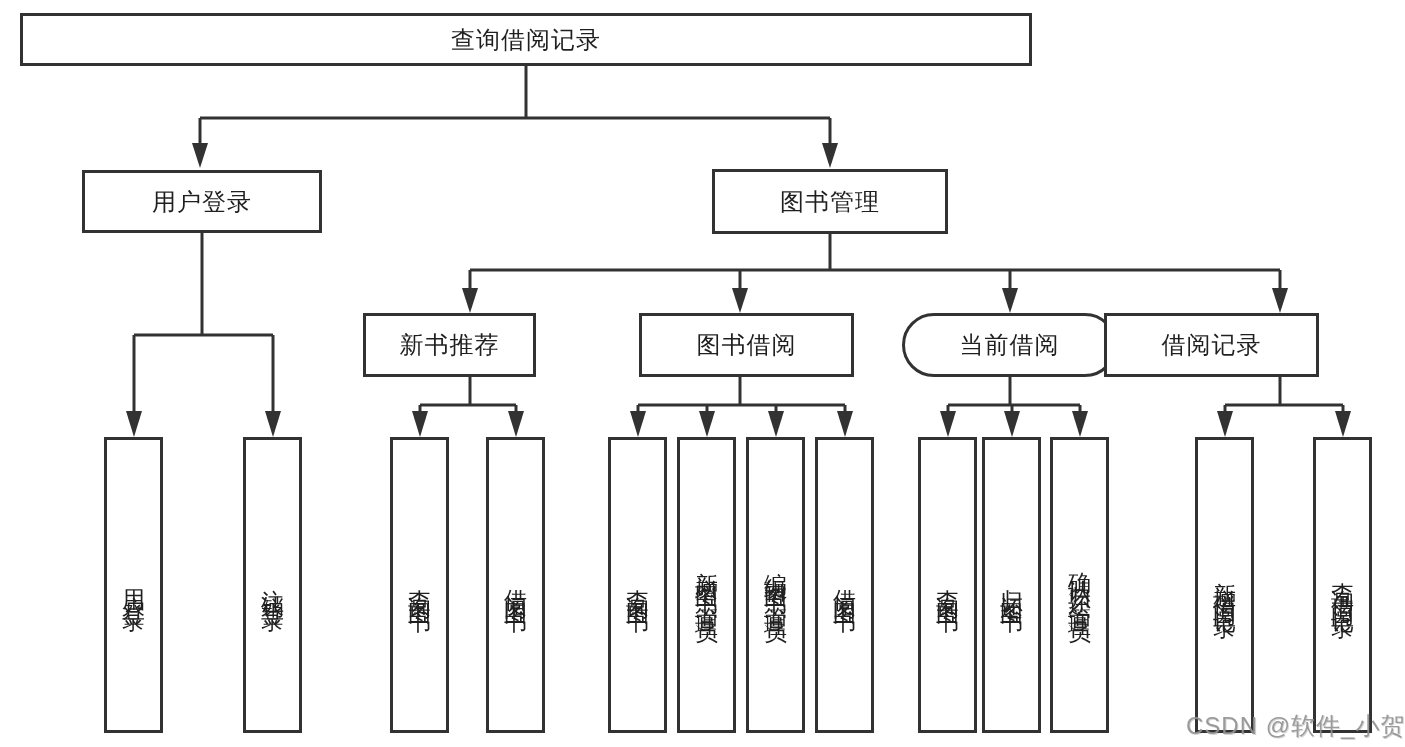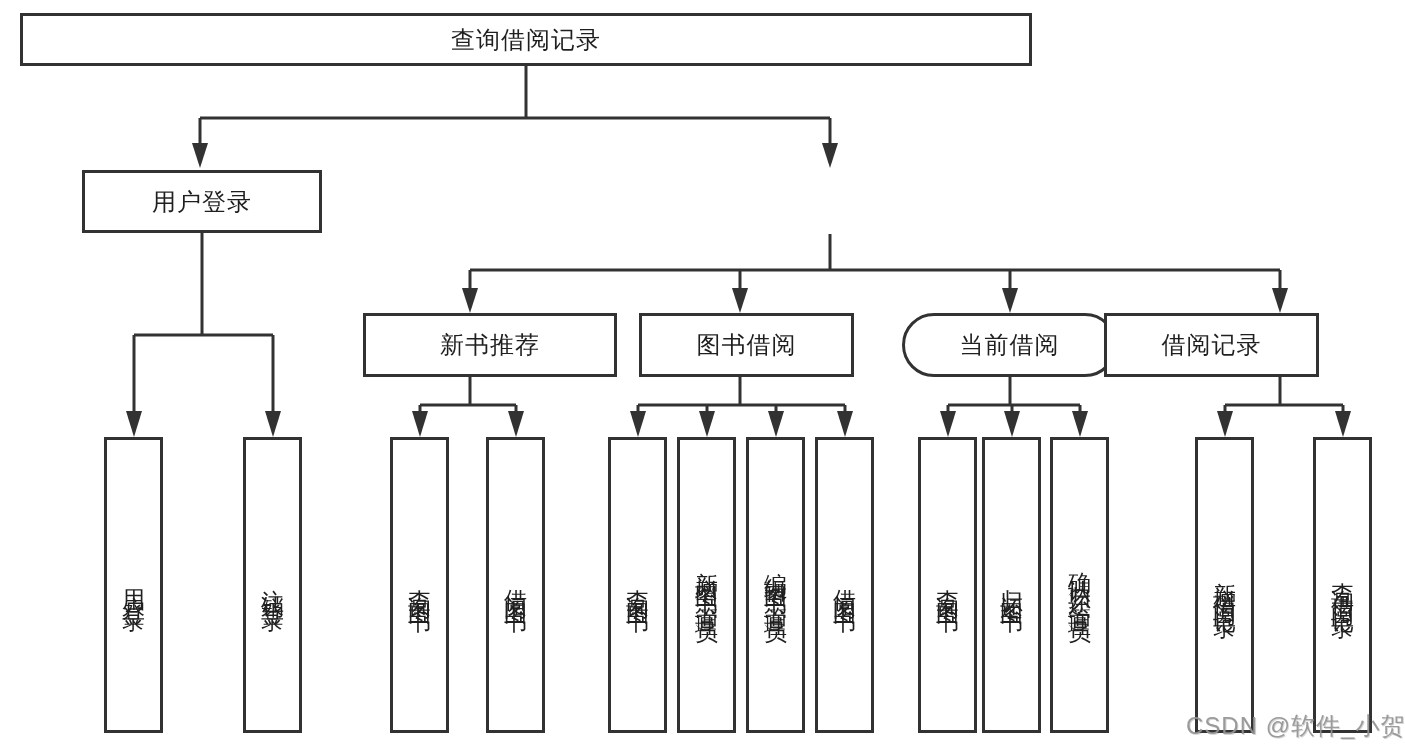--- a/index.html
+++ b/index.html
@@ -23,21 +23,21 @@
     border:3px solid #323232; background:#ffffff;
     top:437px; width:59px; height:296px;
     display:flex; align-items:center; justify-content:center;
     writing-mode:vertical-rl; text-orientation:mixed;
     font-size:23px; letter-spacing:7px; line-height:1;
   }
   
   .n-root   { left:20px;  top:13px;  width:1012px; height:53px; }
   .n-login  { left:82px;  top:170px; width:240px;  height:63px; }
   .n-mgmt   { left:712px; top:169px; width:236px;  height:65px; }
-  .n-rec    { left:363px; top:313px; width:254px;  height:64px; }
+  .n-rec    { left:363px; top:313px; width:173px;  height:64px; }
   .n-bor    { left:639px; top:313px; width:215px;  height:64px; }
   .n-cur    { left:902px; top:313px; width:215px;  height:64px;border-radius:32px; }
   .n-hist   { left:1104px;top:313px; width:215px;  height:64px; }
   .l-a1 { left:104px; }  .l-a2 { left:243px; }
   .l-b1 { left:390px; }  .l-b2 { left:486px; }
   .l-c1 { left:608px; }  .l-c2 { left:677px; }  .l-c3 { left:746px; }  .l-c4 { left:815px; }
   .l-d1 { left:918px; }  .l-d2 { left:982px; }  .l-d3 { left:1050px; }
   .l-e1 { left:1195px; } .l-e2 { left:1313px; }
   .watermark {
     position:absolute; left:1186px; top:710px;
@@ -113,20 +113,21 @@
       <path d="M1004,411 h16 l-8,26 z"></path>
       <path d="M1072,411 h16 l-8,26 z"></path>
       <path d="M1217,411 h16 l-8,26 z"></path>
       <path d="M1335,411 h16 l-8,26 z"></path>
     </g>
   </svg>
 
   <div class="box n-root">查询借阅记录</div>
 
   <div class="box n-login">用户登录</div>
+  <div class="box n-mgmt">图书管理</div>
 
   <div class="box n-rec">新书推荐</div>
   <div class="box n-bor">图书借阅</div>
   <div class="box n-cur">当前借阅</div>
   <div class="box n-hist">借阅记录</div>
 
   <div class="leaf l-a1">用户登录</div>
   <div class="leaf l-a2">注销登录</div>
 
   <div class="leaf l-b1">查询图书</div>

